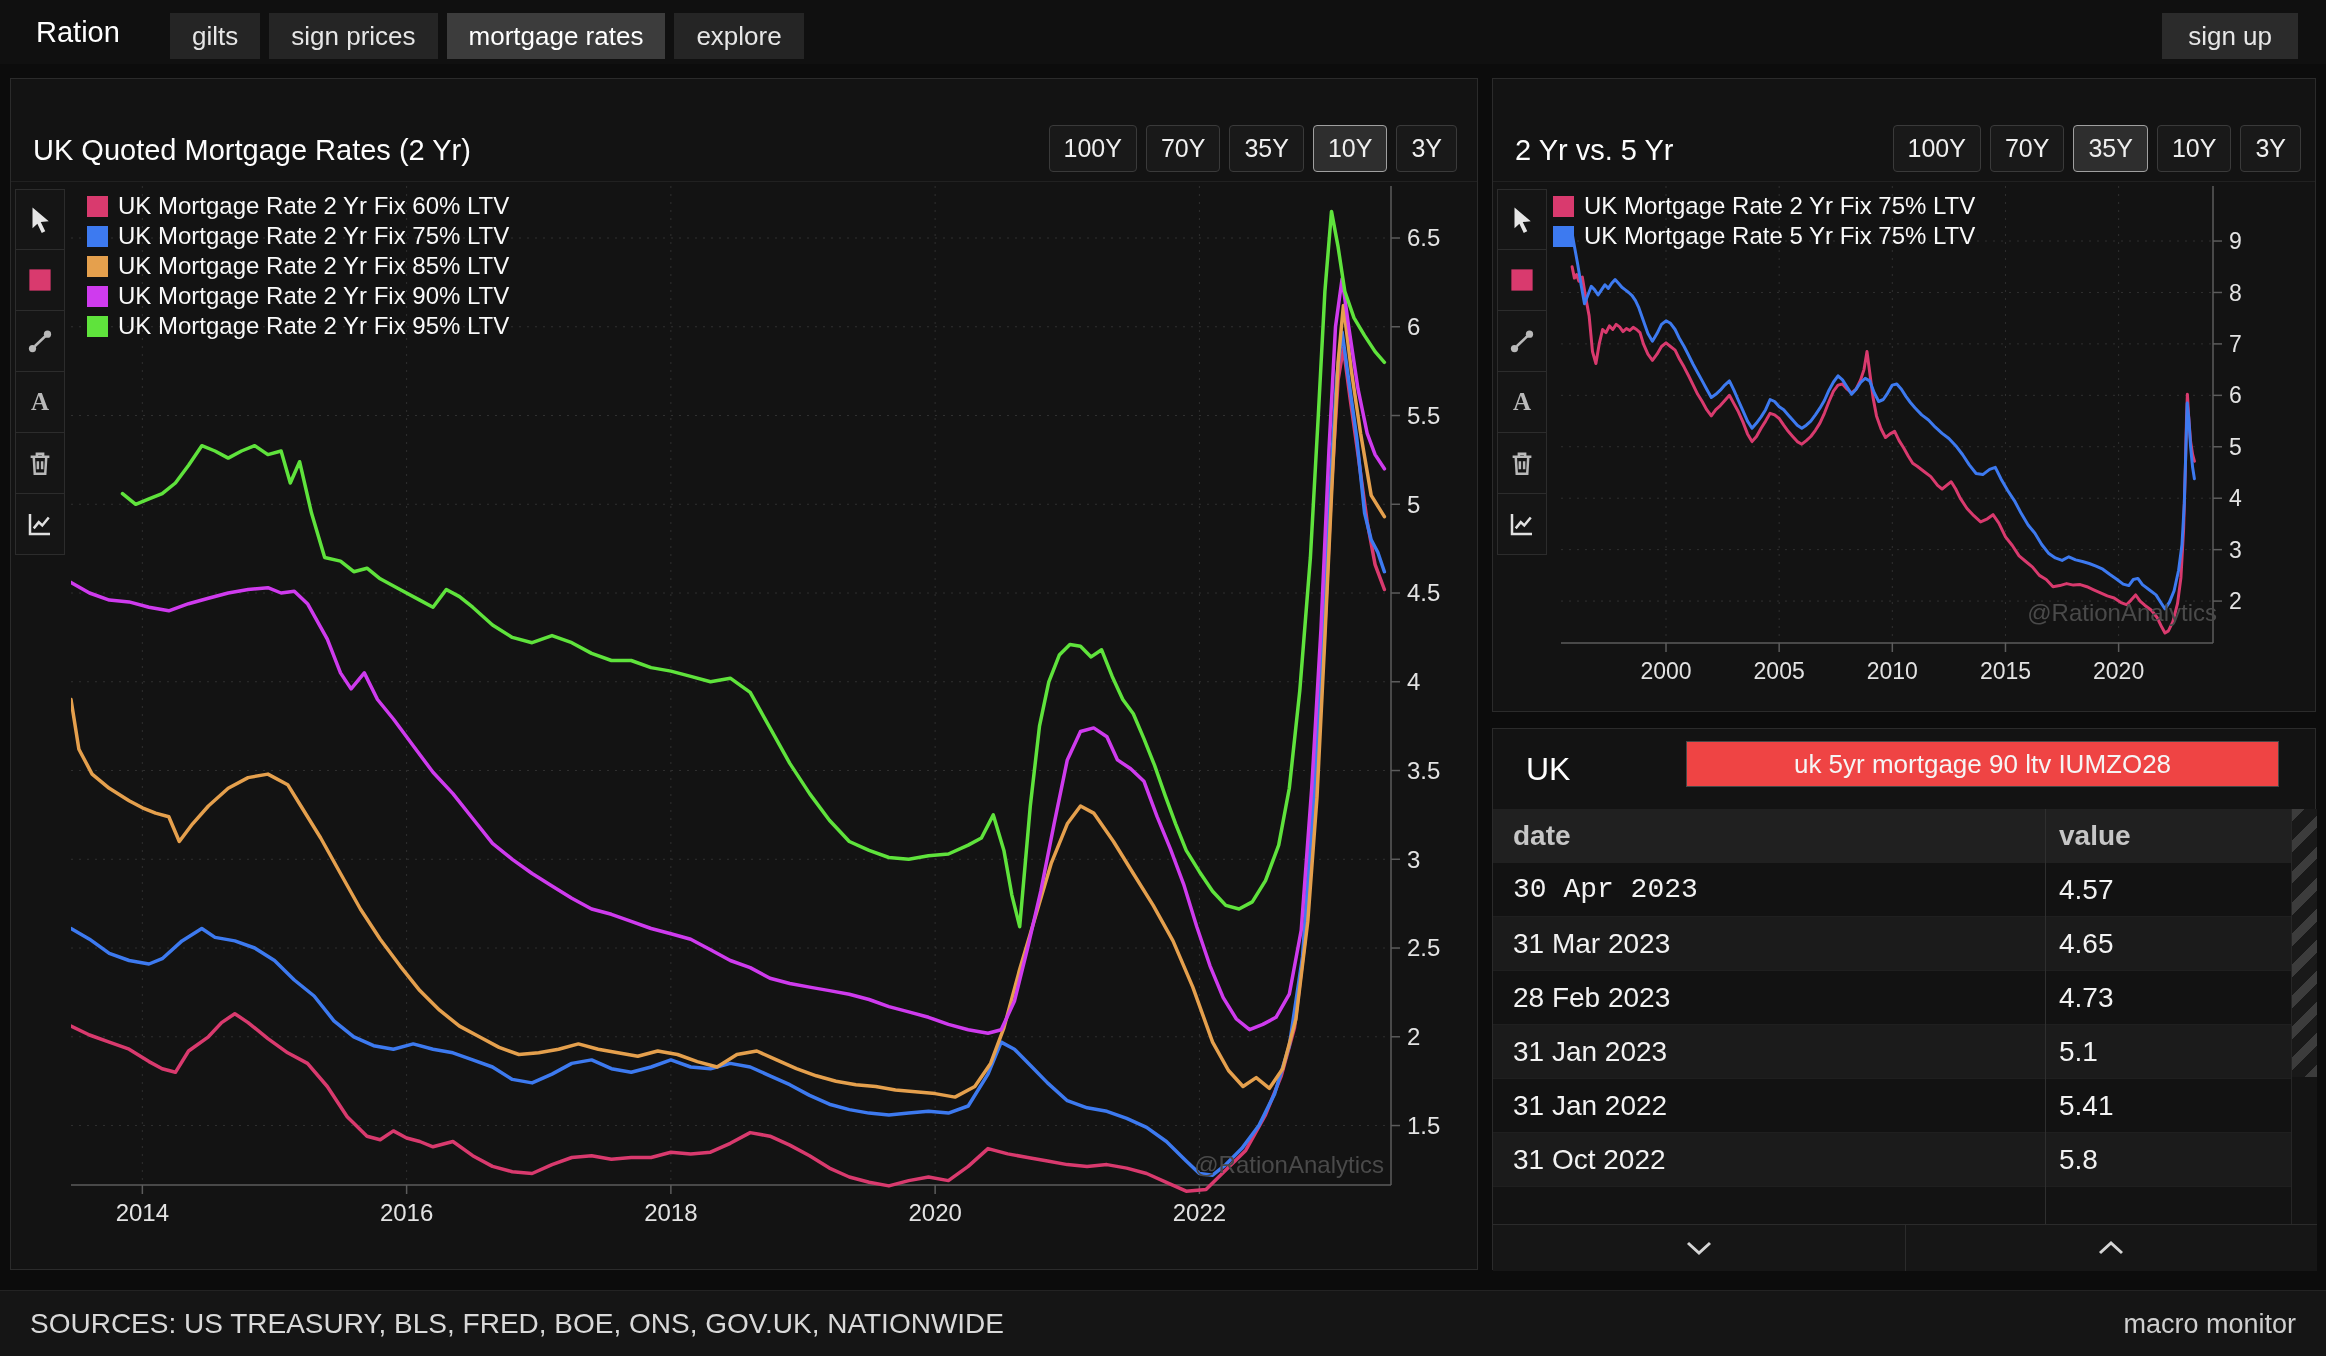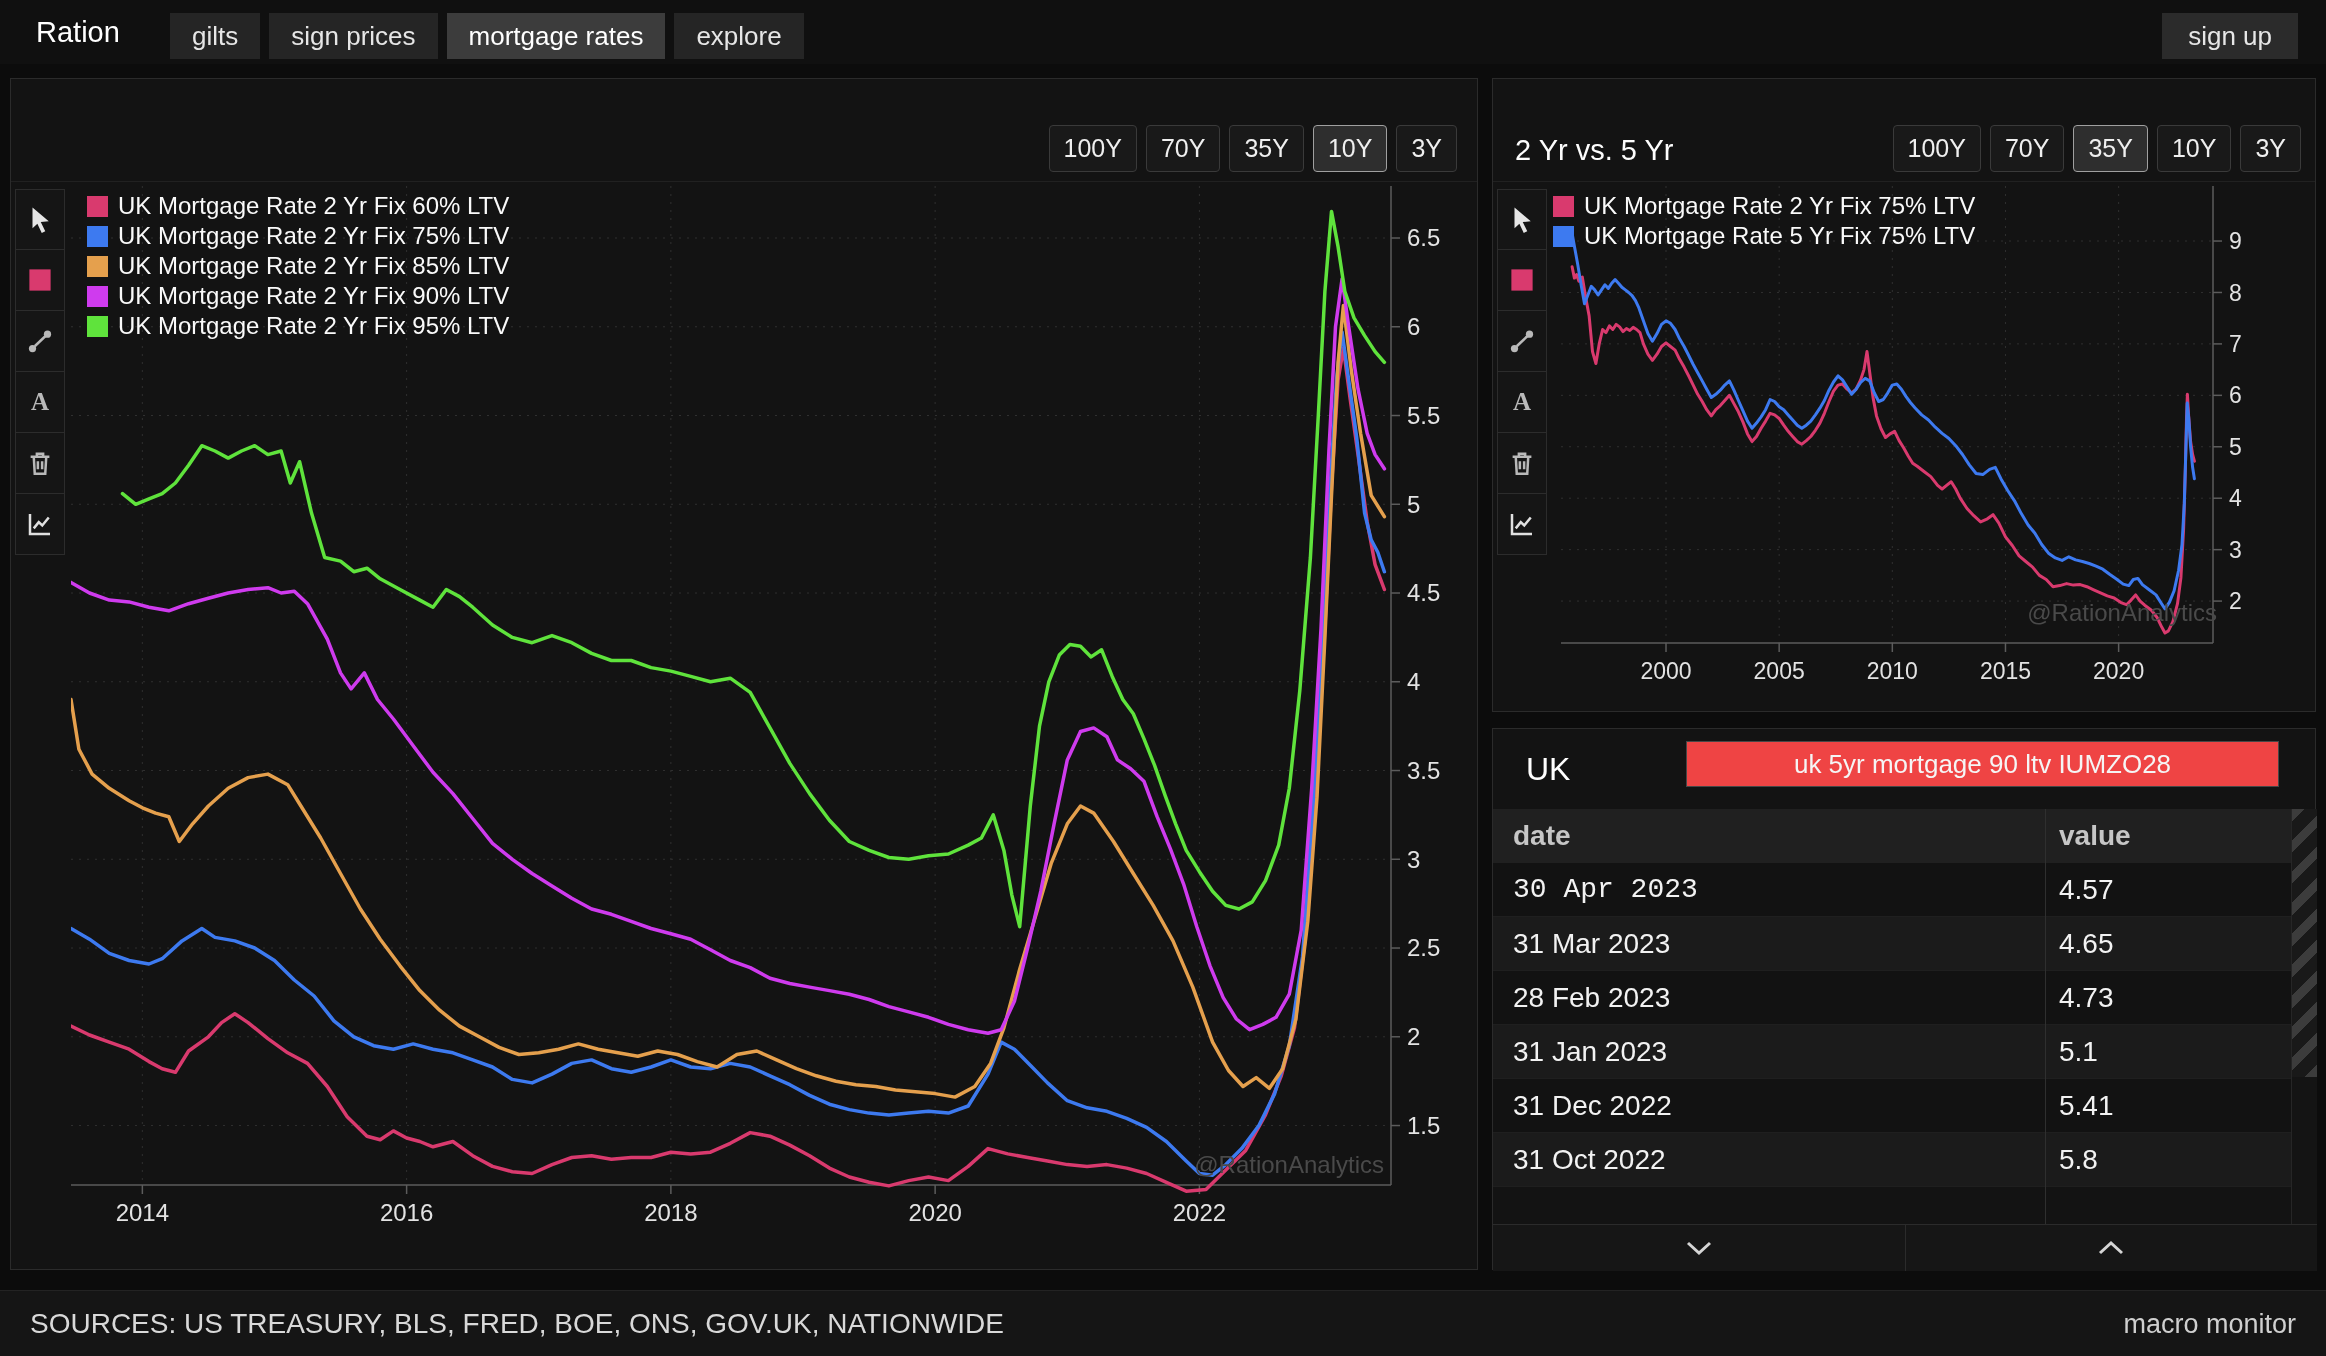--- a/index.html
+++ b/index.html
@@ -83,20 +83,21 @@
         <div class="tab">gilts</div>
         <div class="tab">sign prices</div>
         <div class="tab active">mortgage rates</div>
         <div class="tab">explore</div>
       </div>
     <div class="signup">sign up</div>
   </div>
 
   <div id="panel-main" class="panel">
     <div class="panel-head">
+      <div class="panel-title">UK Quoted Mortgage Rates (2 Yr)</div>
       <div class="ranges">
           <div class="rbtn">100Y</div>
           <div class="rbtn">70Y</div>
           <div class="rbtn">35Y</div>
           <div class="rbtn active">10Y</div>
           <div class="rbtn">3Y</div>
         </div>
     </div>
     <div class="toolbar">
         <div class="tbtn">
@@ -336,21 +337,21 @@
         </div>
         <div class="trow">
           <div class="cell" style="left: 20px;">28 Feb 2023</div>
           <div class="cell" style="left: 566px;">4.73</div>
         </div>
         <div class="trow">
           <div class="cell" style="left: 20px;">31 Jan 2023</div>
           <div class="cell" style="left: 566px;">5.1</div>
         </div>
         <div class="trow">
-          <div class="cell" style="left: 20px;">31 Dec 2022</div>
+          <div class="cell" style="left: 20px;">31 Jan 2022</div>
           <div class="cell" style="left: 566px;">5.41</div>
         </div>
         <div class="trow">
           <div class="cell" style="left: 20px;">31 Oct 2022</div>
           <div class="cell" style="left: 566px;">5.8</div>
         </div>
       </div>
     <div class="vline"></div>
     <div id="tbl-scroll">
       <div id="tbl-thumb"></div>

